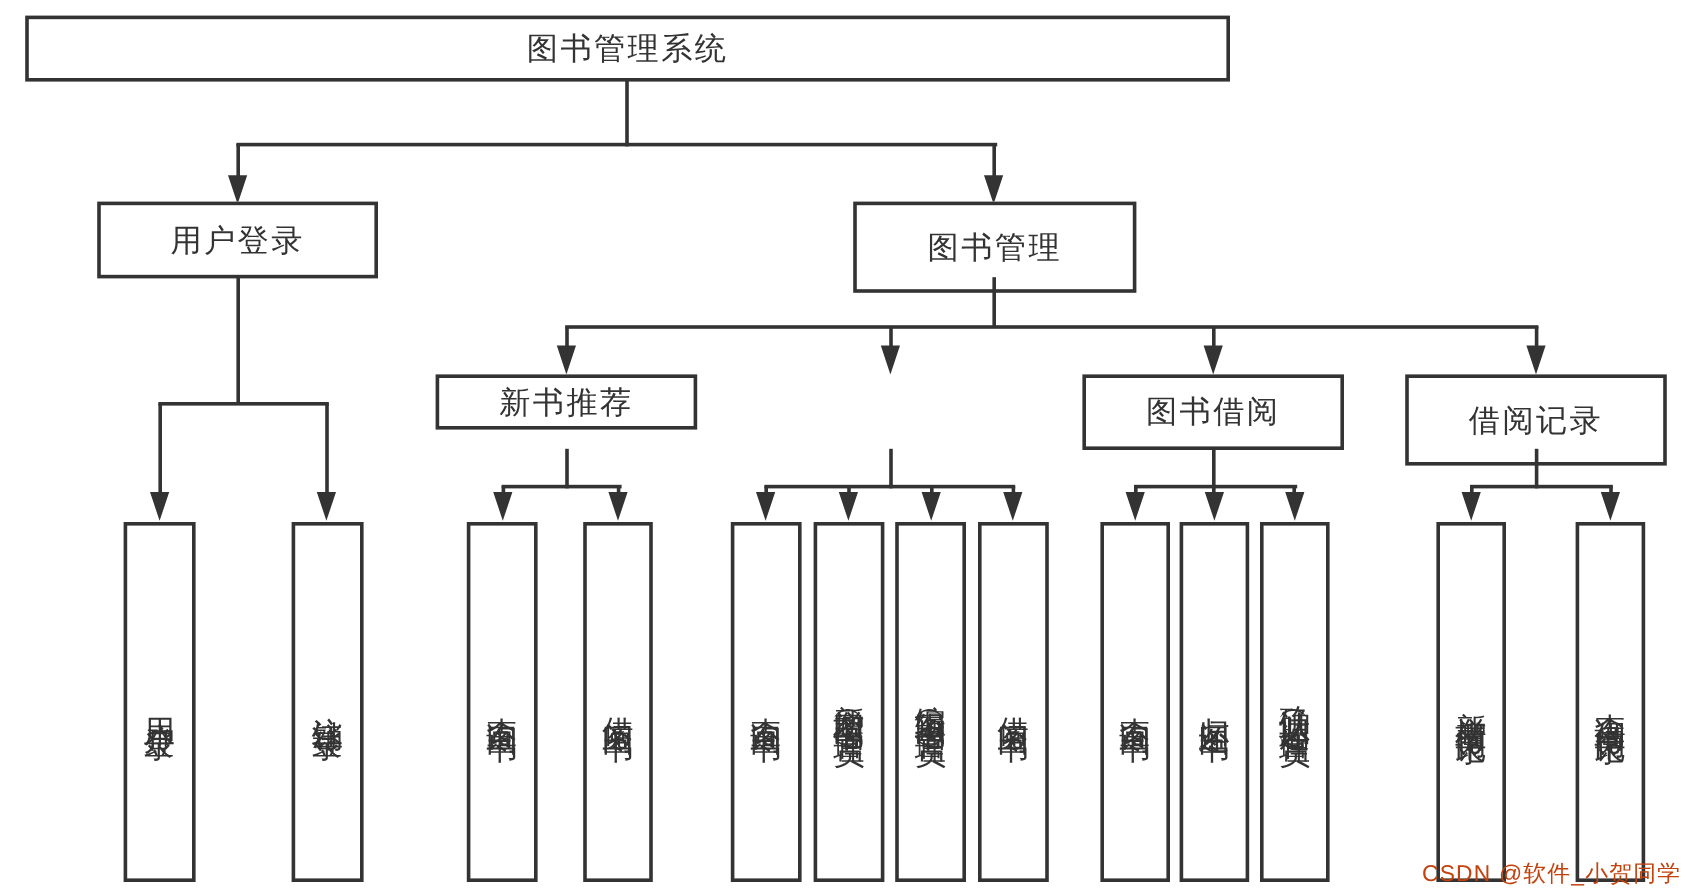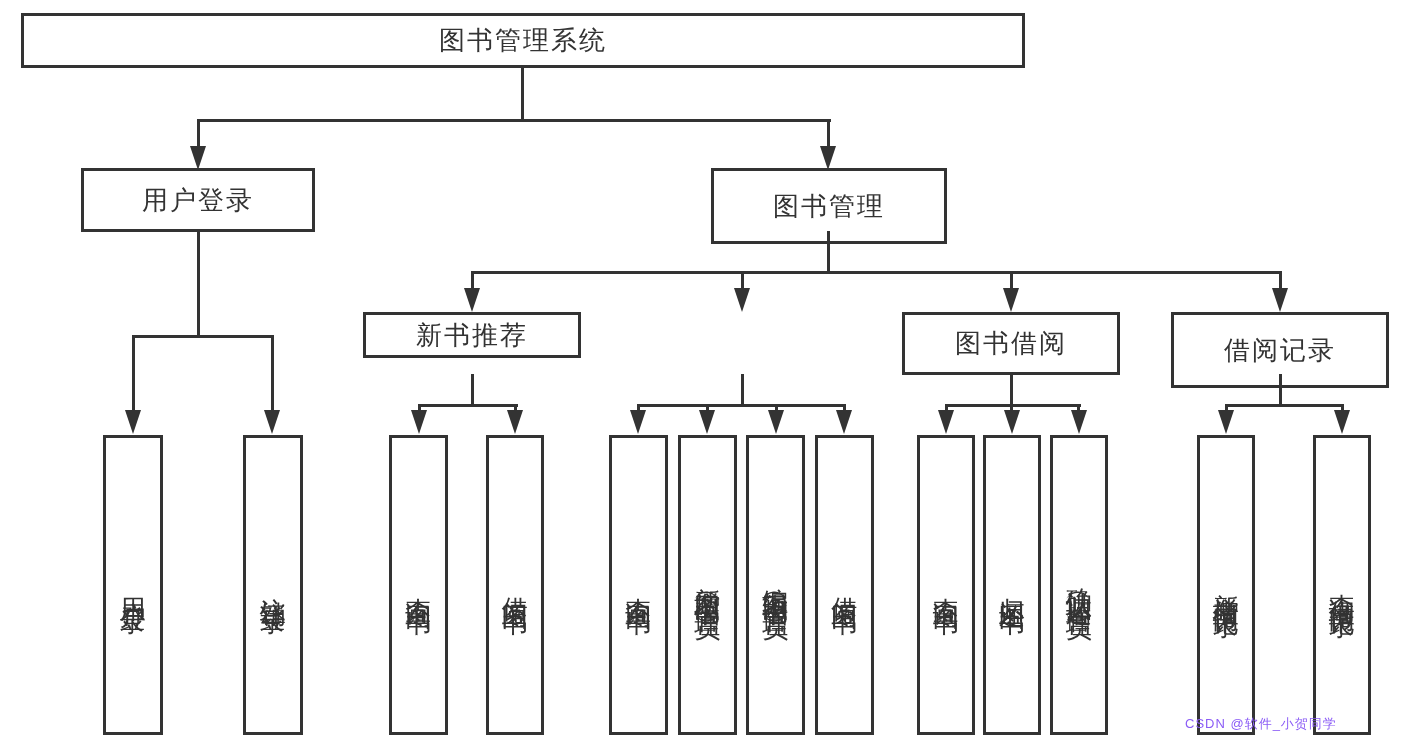--- a/index.html
+++ b/index.html
@@ -19,21 +19,21 @@
   }
   .vl { position:absolute; width:3px; background:#333333; }
   .hl { position:absolute; height:3px; background:#333333; }
   .ah {
     position:absolute; width:0; height:0;
     border-left:8px solid transparent; border-right:8px solid transparent;
     border-top:24px solid #333333;
   }
   .watermark {
     position:absolute; left:1185px; top:715px; z-index:5;
-    font-size:13px; color:#8b5cf6; letter-spacing:1px; white-space:nowrap;
+    font-size:19px; color:#c2410c; letter-spacing:1px; white-space:nowrap;
   }
 </style>
 </head>
 <body>
 
 <div id="canvas">
 
   <div class="node" style="left:21px; top:13px; width:1004px; height:55px;">
     <span>图书管理系统</span>
   </div>

